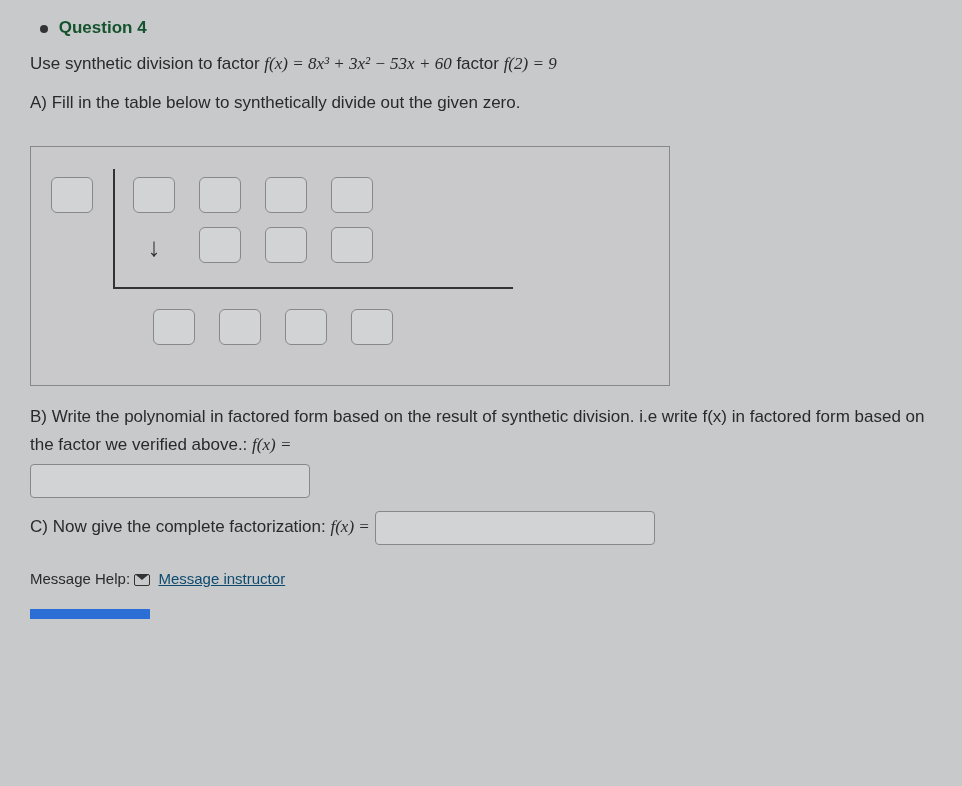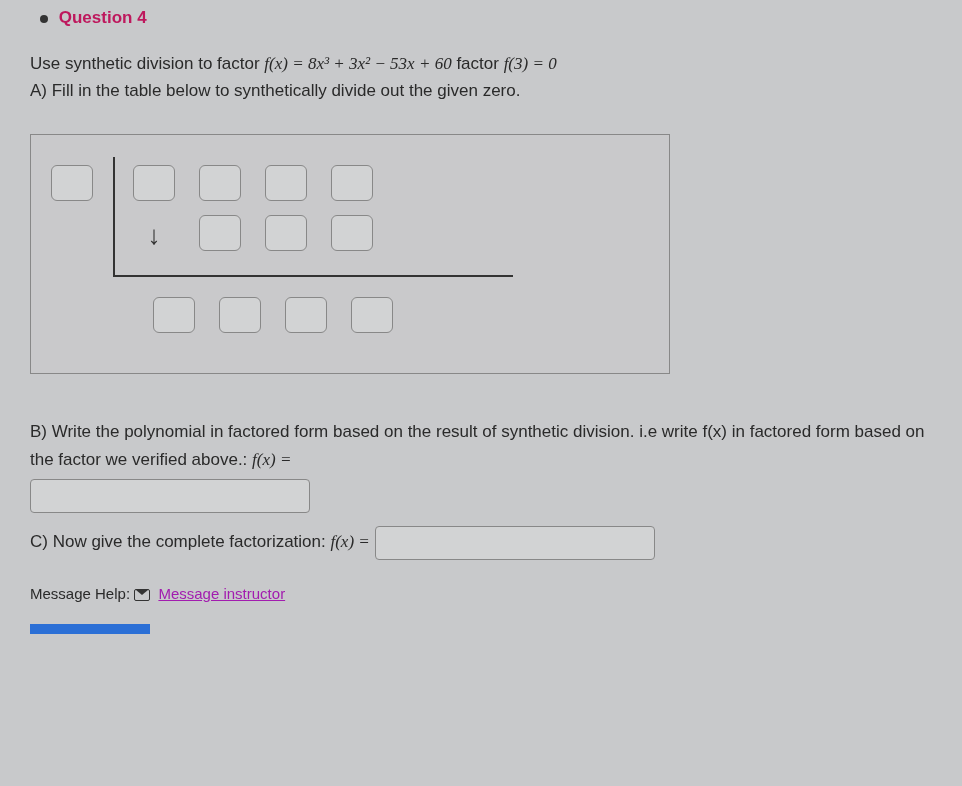--- a/index.html
+++ b/index.html
@@ -8,33 +8,33 @@
       background: #c8c9cb;
       width: 962px;
       height: 786px;
       padding: 20px 30px;
       color: #2a2a2a;
       font-size: 17px;
       line-height: 1.6;
     }
     .question-label {
       position: absolute;
-      top: 4px;
+      top: 14px;
       left: 40px;
       font-weight: bold;
-      color: #be185d;
+      color: #14532d;
     }
     .bullet {
       display:inline-block;
       width:8px;height:8px;border-radius:50%;
       background:#333;margin-right:6px;vertical-align:middle;
     }
     .problem-text { margin-top: 30px; }
     .math { font-family: 'Times New Roman', serif; font-style: italic; }
-    .part { }
+    .part { margin-top: 12px; }
     .syn-box {
       border: 1px solid #888;
       width: 640px;
       height: 240px;
       margin-top: 30px;
       padding: 30px 20px;
       background: #c9c9cb;
       position: relative;
     }
     .syn-grid { display: flex; align-items: flex-start; gap: 20px; }
@@ -44,51 +44,51 @@
       border-radius: 6px;
       background: #d2d3d4;
     }
     .col { display: flex; flex-direction: column; gap: 14px; align-items: center; }
     .coef-area { position: relative; padding-left: 20px; }
     .vline { position: absolute; left: 0; top: -8px; height: 118px; width: 2px; background: #333; }
     .hline { position: absolute; left: 0; top: 110px; height: 2px; width: 400px; background: #333; }
     .row { display: flex; gap: 24px; margin-bottom: 14px; }
     .row3 { display: flex; gap: 24px; margin-top: 26px; padding-left: 20px; }
     .arrow { font-size: 26px; color: #333; }
-    .partB { margin-top: 44px; }
+    .partB { margin-top: 17px; }
     .textinput {
       border: 1px solid #888;
       border-radius: 4px;
       background: #d2d3d4;
       height: 34px;
       padding: 4px 8px;
       font-size: 15px;
     }
     .wide-in { width: 280px; display:block; margin-top:6px; }
     .inline-in { width: 280px; display:inline-block; vertical-align: middle;}
     .partC { margin-top: 13px; }
     .help { margin-top: 22px; font-size: 15px; }
-    .msg-link { text-decoration: underline; color: #a21caf; }
+    .msg-link { text-decoration: underline; color: #0c4a6e; }
     .mail-icon { display:inline-block; width:16px; height:12px; border:1.5px solid #333; border-radius:2px; position:relative; vertical-align:middle; margin-right:4px;}
     .mail-icon::after { content:""; position:absolute; left:1px; top:0; width:0;height:0; border-left:6px solid transparent; border-right:6px solid transparent; border-top:5px solid #333;}
     .btn-blue { width: 120px; height: 10px; background: #2b6fd6; margin-top: 18px; }
   </style>
 </head>
 <body>
 
 <div class="question-label">
   <span class="bullet"></span>
   <span>Question 4</span>
 </div>
 
 <div class="problem-text">
   <span>Use synthetic division to factor </span>
   <span class="math">f(x) = 8x³ + 3x² − 53x + 60</span>
   <span> factor </span>
-  <span class="math">f(3) = 0</span>
+  <span class="math">f(2) = 9</span>
 </div>
 
 <div class="part">A) Fill in the table below to synthetically divide out the given zero.</div>
 
 <div class="syn-box">
   <div class="syn-grid">
     <div class="col">
       <input class="divbox" style="">
     </div>
     <div class="coef-area">

